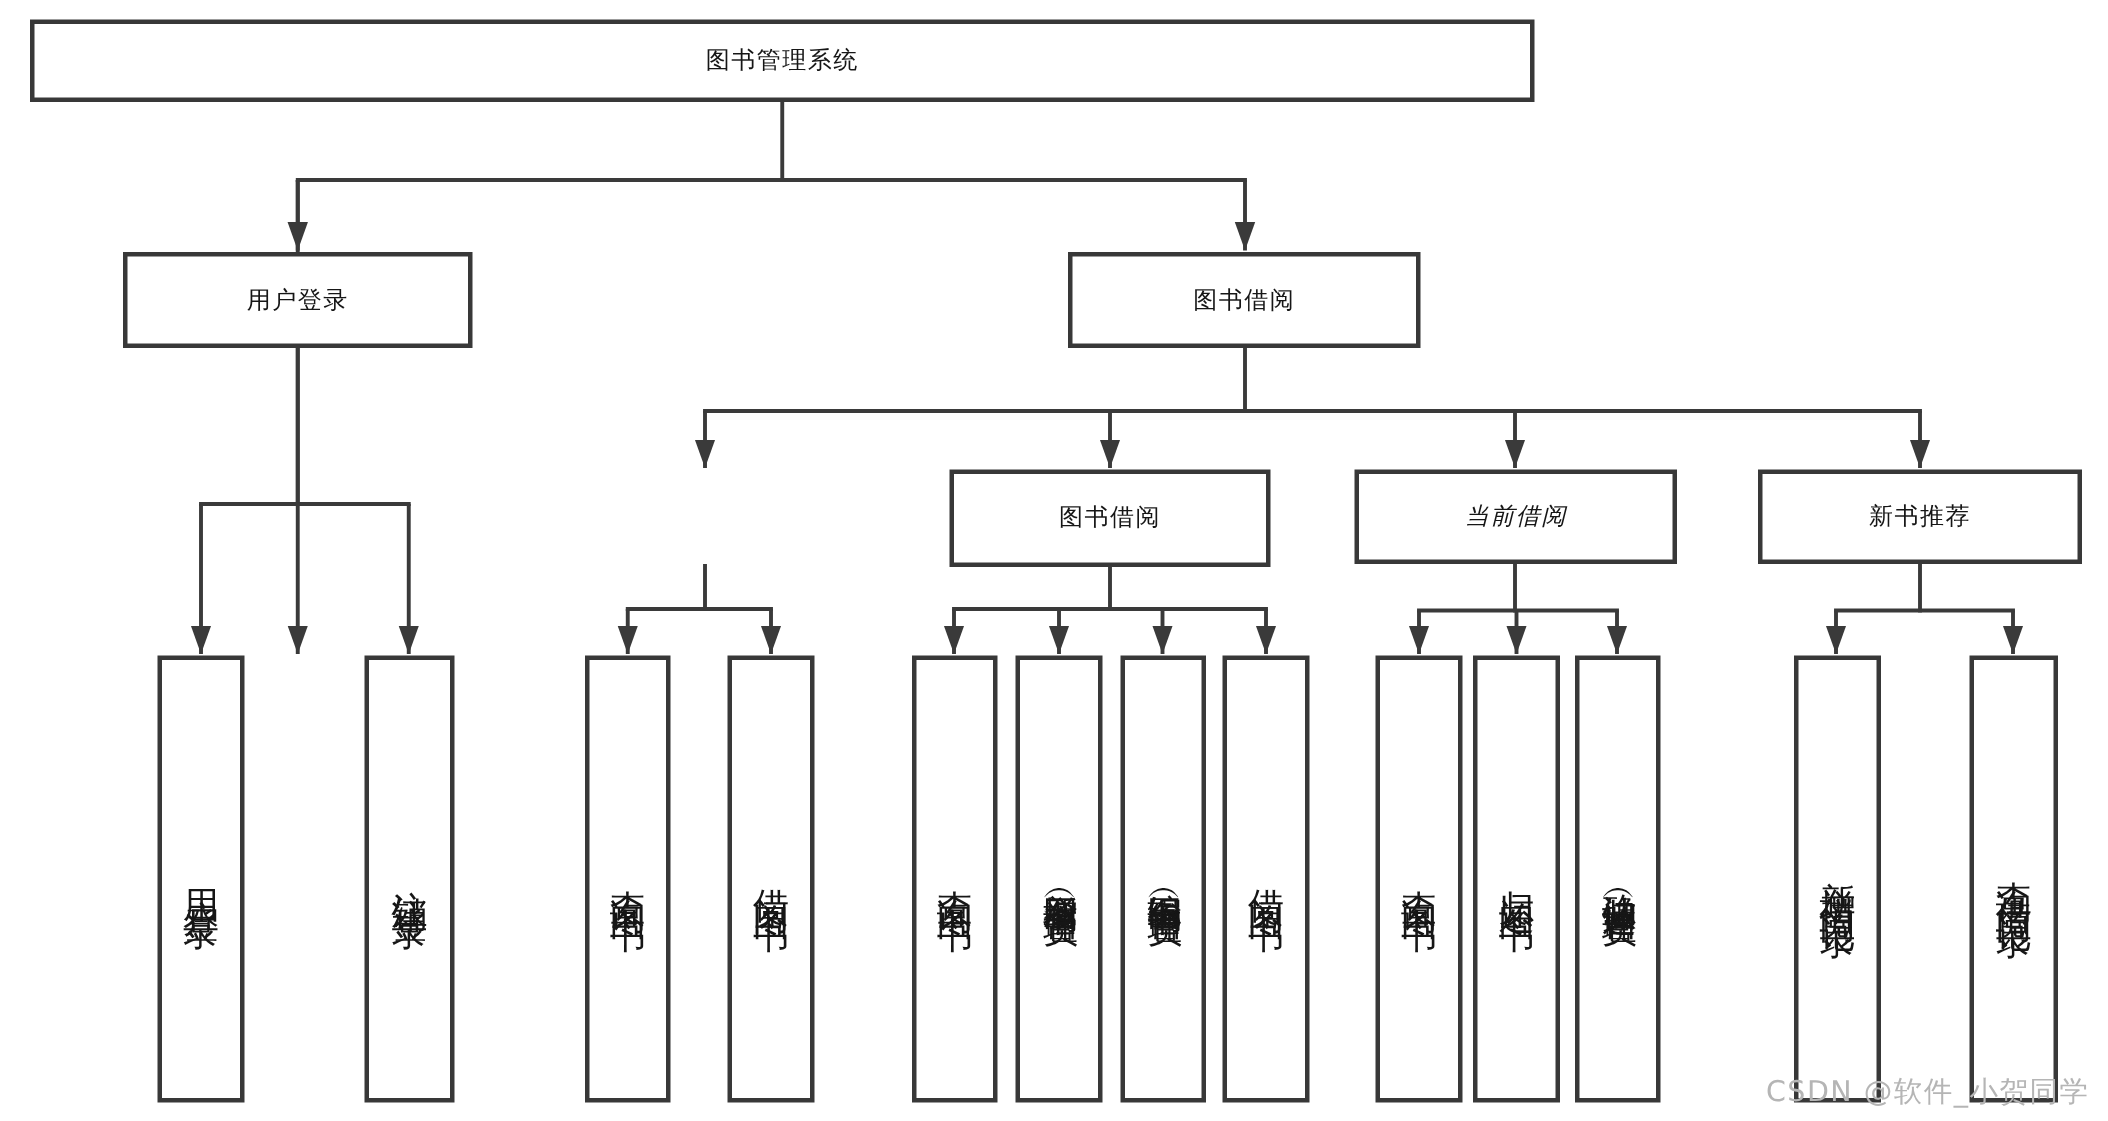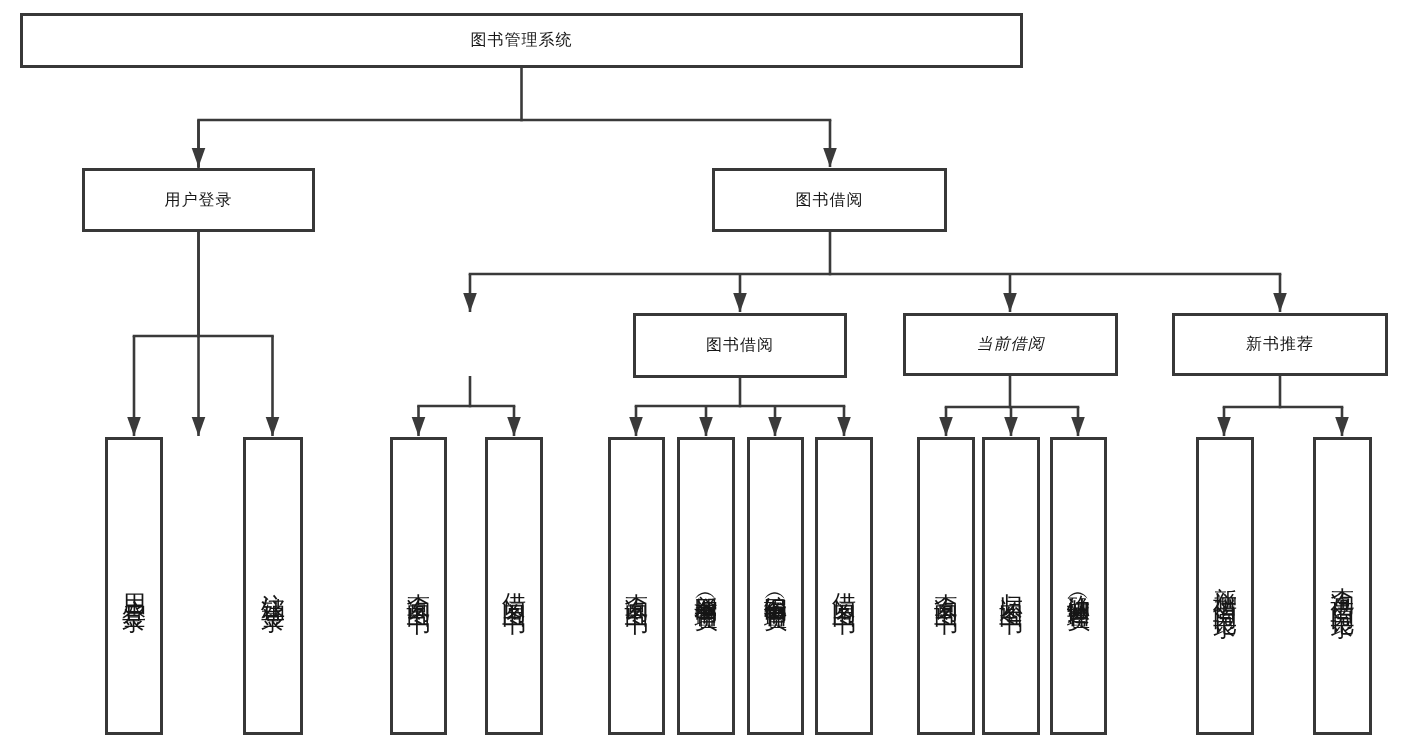--- a/index.html
+++ b/index.html
@@ -139,13 +139,14 @@
   <div id="l-bb-edit" class="leaf long">编辑图书（管理员）</div>
   <div id="l-bb-borrow" class="leaf">借阅图书</div>
 
   <div id="l-cb-query" class="leaf">查询图书</div>
   <div id="l-cb-return" class="leaf">归还图书</div>
   <div id="l-cb-confirm" class="leaf long">确认归还（管理员）</div>
 
   <div id="l-br-add" class="leaf">新增借阅记录</div>
   <div id="l-br-query" class="leaf">查询借阅记录</div>
 
+  <div id="watermark">CSDN @软件_小贺同学</div>
 </div>
 
 </body></html>

